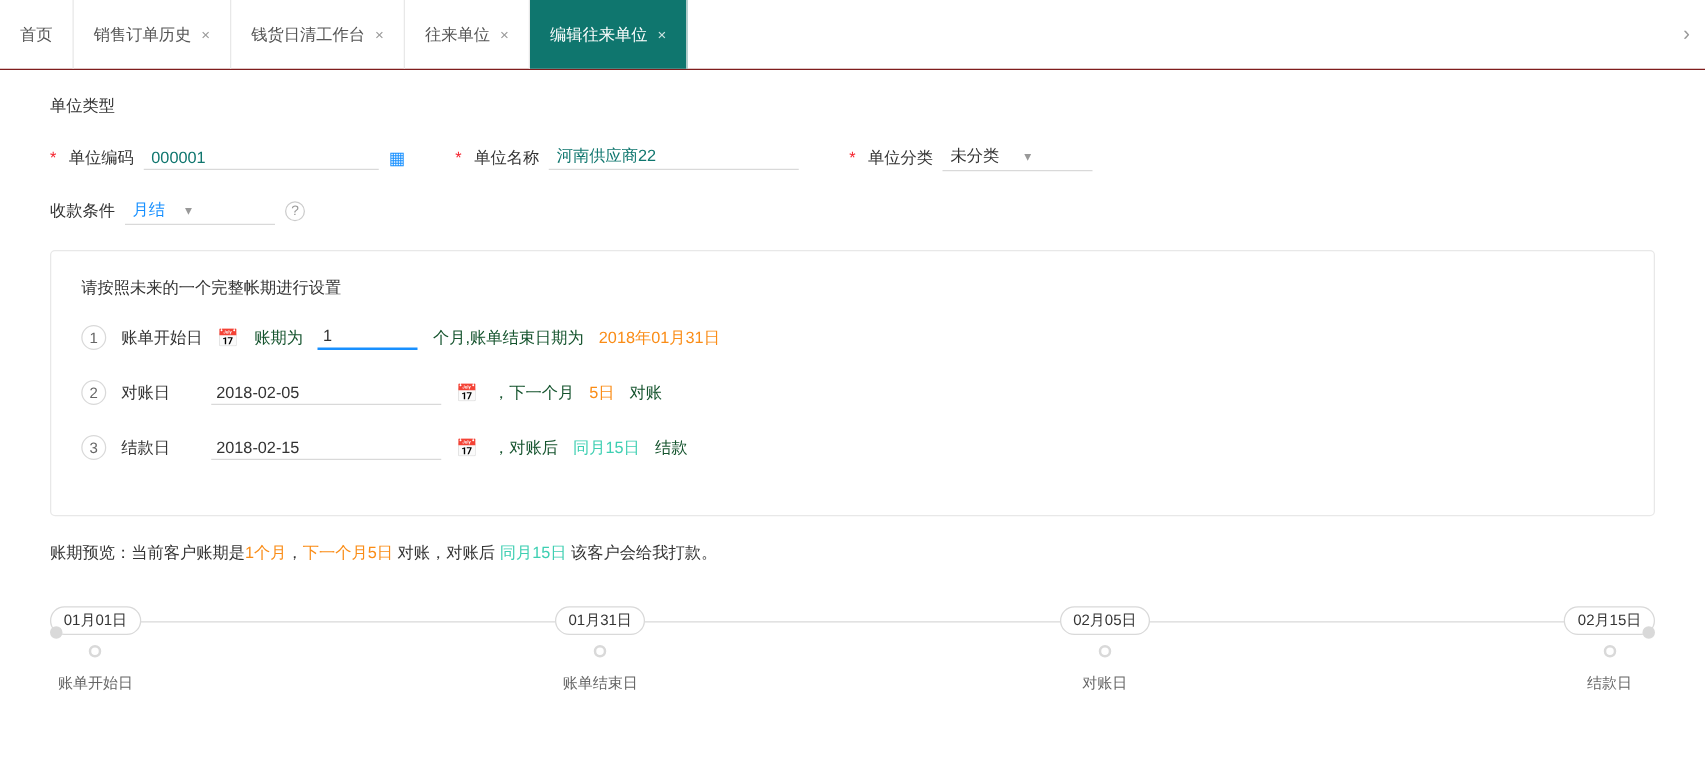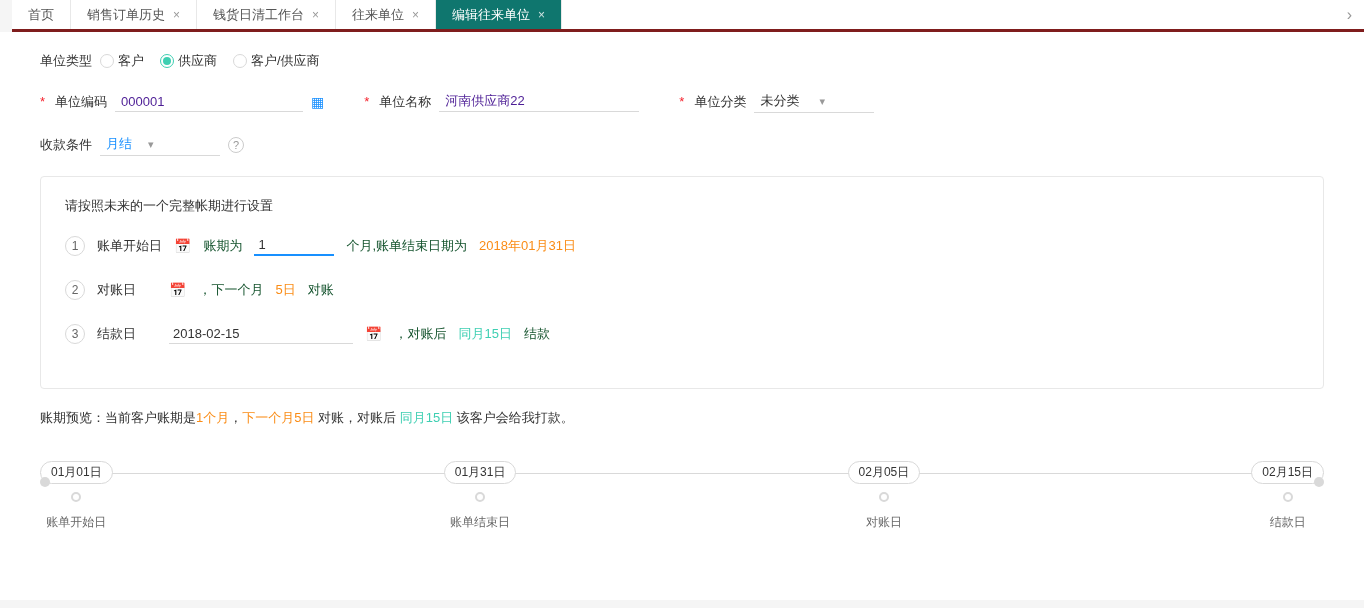--- a/index.html
+++ b/index.html
@@ -3,24 +3,23 @@
   <meta charset="utf-8">
   <style>
     * { box-sizing: border-box; margin: 0; padding: 0; }
     body { font-family: 'Microsoft YaHei', Arial, sans-serif; font-size: 13px; background: #f5f5f5; color: #333; }
 
     
     .tabs-bar {
       display: flex;
       align-items: center;
       background: #fff;
-      border-bottom: 3px solid #7f1d1d;
-      height: 32px;
+      border-bottom: 1px solid #7f1d1d;
+      height: 56px;
       padding: 0 0 0 0;
-      margin-left: 12px;
     }
     .tab-item {
       display: flex;
       align-items: center;
       padding: 0 16px;
       height: 100%;
       border-right: 1px solid #e8e8e8;
       cursor: pointer;
       font-size: 13px;
       color: #555;
@@ -74,21 +73,21 @@
       color: #f5222d;
       margin-right: 2px;
     }
     .form-input {
       border: none;
       border-bottom: 1px solid #d9d9d9;
       padding: 2px 6px;
       font-size: 13px;
       outline: none;
       min-width: 120px;
-      color: #4c1d95;
+      color: #0f766e;
     }
     .form-input-long { min-width: 200px; }
 
     
     .radio-group {
       display: flex;
       align-items: center;
       gap: 16px;
     }
     .radio-item {
@@ -309,34 +308,20 @@
     <span class="tab-close">×</span>
   </div>
   <div class="tab-more">›</div>
 </div>
 
 <div class="content">
 
   <div class="form-row">
     <div class="form-field">
       <span class="form-label">单位类型</span>
-      <div class="radio-group">
-        <label class="radio-item">
-          <div class="radio-circle"></div>
-          <span>客户</span>
-        </label>
-        <label class="radio-item">
-          <div class="radio-circle checked"></div>
-          <span>供应商</span>
-        </label>
-        <label class="radio-item">
-          <div class="radio-circle"></div>
-          <span>客户/供应商</span>
-        </label>
-      </div>
     </div>
   </div>
 
   <div class="form-row">
     <div class="form-field">
       <span class="required-star">*</span>
       <span class="form-label">单位编码</span>
       <input class="form-input" type="text" value="000001" style="">
       <span class="cal-icon">▦</span>
     </div>
@@ -377,20 +362,21 @@
       <span class="cal-icon">📅</span>
       <span class="desc-text">账期为</span>
       <input class="period-input" type="text" value="1" style="">
       <span class="desc-text">个月,账单结束日期为</span>
       <span class="highlight-orange">2018年01月31日</span>
     </div>
 
     <div class="setting-row">
       <div class="row-num">2</div>
       <span class="row-label">对账日</span>
+      <input class="date-input" type="text" value="2018-02-05" style="">
       <span class="cal-icon">📅</span>
       <span class="desc-text">，下一个月</span>
         <span class="highlight-orange">5日</span>
         <span class="desc-text"> 对账</span>
     </div>
 
     <div class="setting-row">
       <div class="row-num">3</div>
       <span class="row-label">结款日</span>
       <input class="date-input" type="text" value="2018-02-15" style="">

